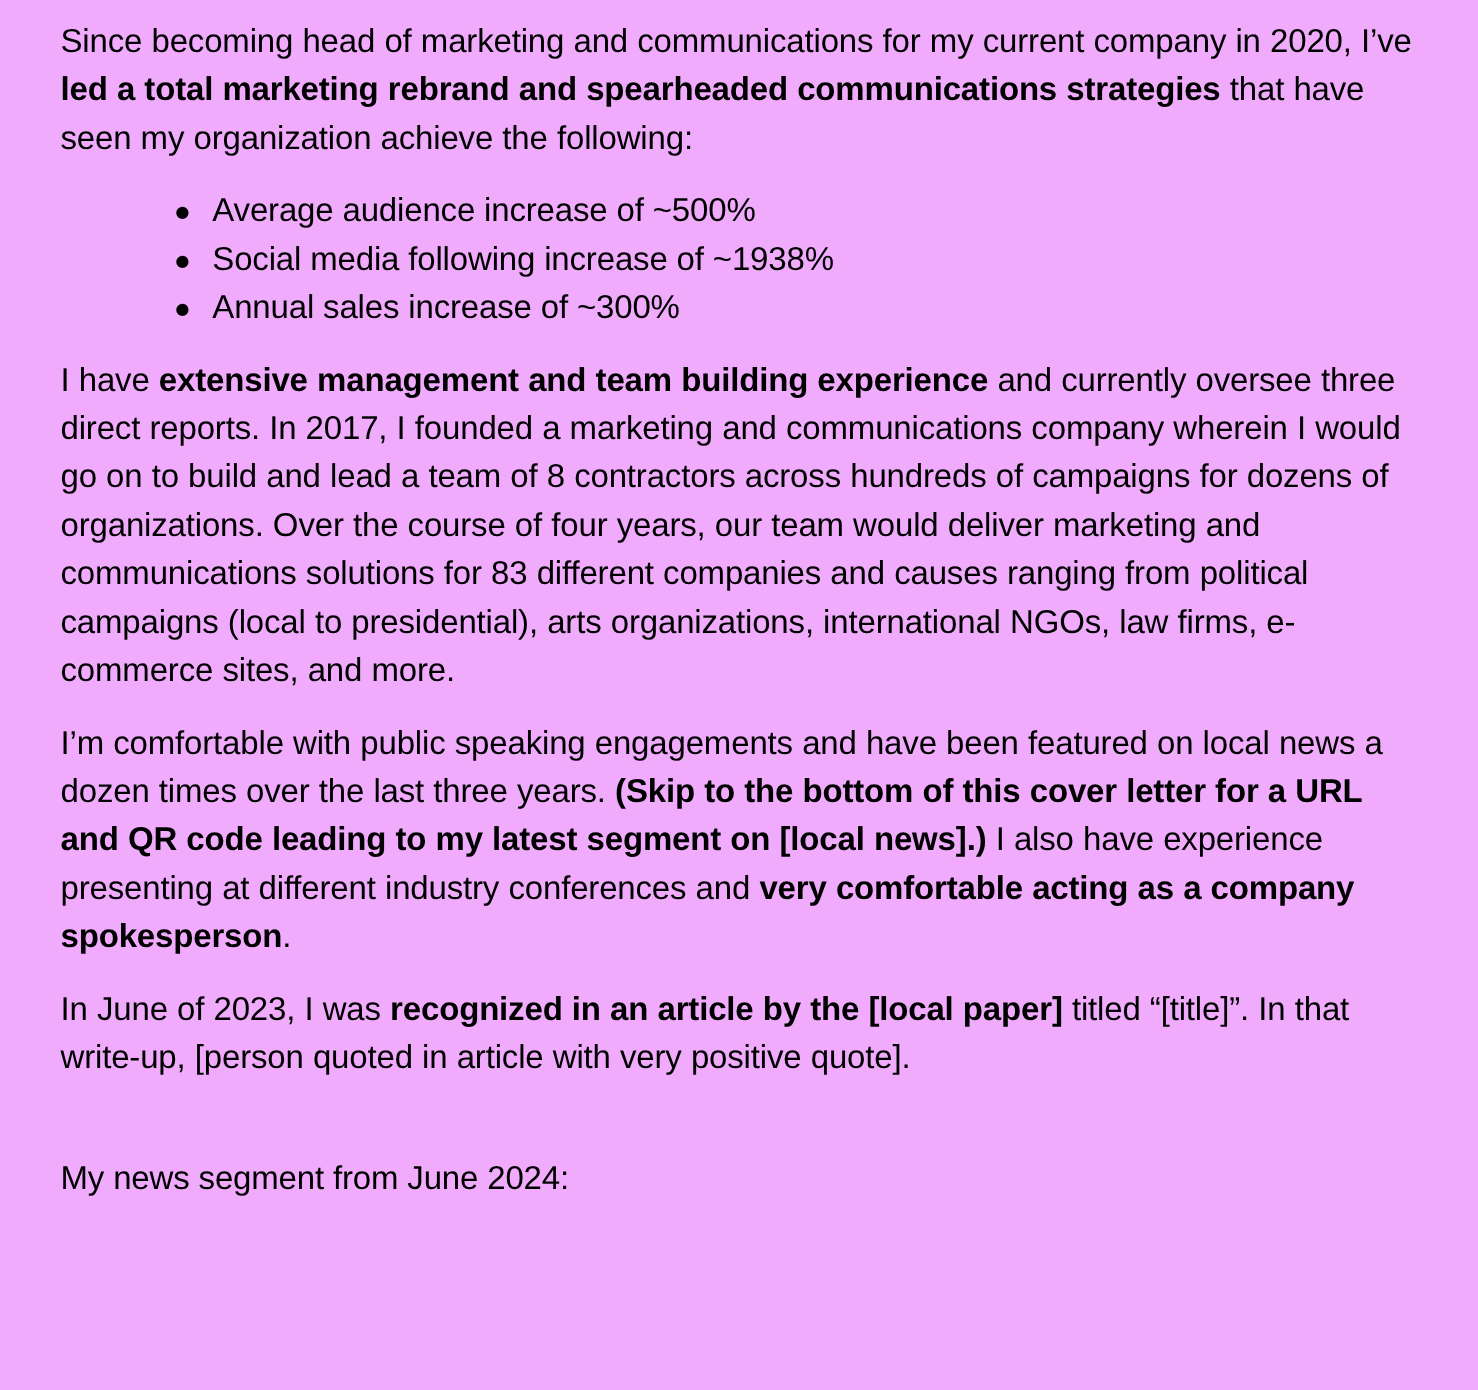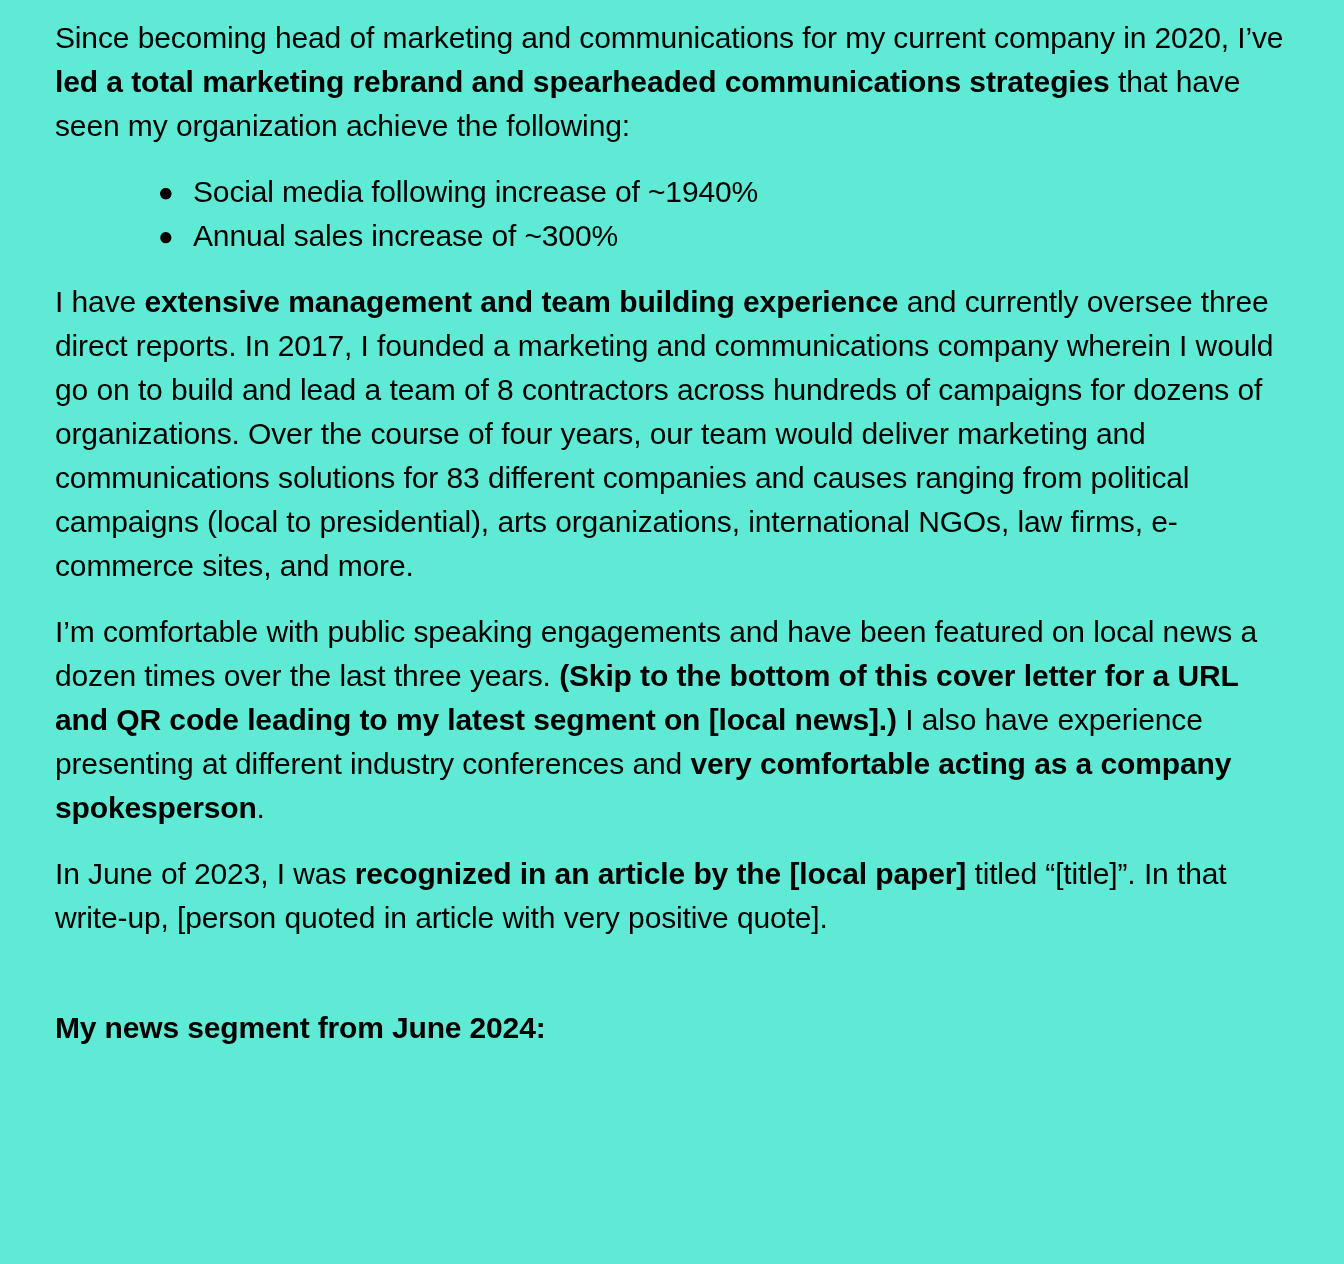--- a/index.html
+++ b/index.html
@@ -12,21 +12,21 @@
     width: 1344px;
     height: 1264px;
     font-family: "Liberation Sans", sans-serif;
     color: #000000;
     -webkit-font-smoothing: antialiased;
   }
   .document {
     box-sizing: border-box;
     width: 1344px;
     min-height: 1264px;
-    background: #5eead4;
+    background: #f0abfc;
     padding: 16px 54px 0 55px;
   }
   .para {
     font-size: 30px;
     line-height: 44px;
     letter-spacing: -0.15px;
     margin: 0;
     text-align: left;
     word-spacing: 0.2px;
   }
@@ -59,21 +59,21 @@
   .list-block {
     margin-bottom: 22px;
   }
   .signature-block {
     margin-top: 66px;
   }
   .signature-line {
     font-size: 30px;
     line-height: 44px;
     letter-spacing: -0.15px;
-    font-weight: bold;
+    font-weight: normal;
     margin: 0;
     white-space: pre-wrap;
   }
   .caret {
     display: inline-block;
     width: 2px;
     height: 30px;
     background: #000000;
     vertical-align: -5px;
     margin-left: 1px;
@@ -81,22 +81,22 @@
 </style>
 </head>
 <body>
 
 <div class="document">
 
   <p class="para"><span>Since becoming head of marketing and communications for my current company in 2020, I’ve </span><span class="bold">led a total marketing rebrand and spearheaded communications strategies</span><span> that have seen my organization achieve the following:</span></p>
 
   <div class="list-block">
     <ul class="bullets">
-      <li><span class="bullet-dot">●</span></li>
-      <li><span class="bullet-dot">●</span><span>Social media following increase of ~1940%</span></li>
+      <li><span class="bullet-dot">●</span><span>Average audience increase of ~500%</span></li>
+      <li><span class="bullet-dot">●</span><span>Social media following increase of ~1938%</span></li>
       <li><span class="bullet-dot">●</span><span>Annual sales increase of ~300%</span></li>
     </ul>
   </div>
 
   <p class="para"><span>I have </span><span class="bold">extensive management and team building experience</span><span> and currently oversee three direct reports. In 2017, I founded a marketing and communications company wherein I would go on to build and lead a team of 8 contractors across hundreds of campaigns for dozens of organizations. Over the course of four years, our team would deliver marketing and communications solutions for 83 different companies and causes ranging from political campaigns (local to presidential), arts organizations, international NGOs, law firms, e-commerce sites, and more.</span></p>
 
   <p class="para"><span>I’m comfortable with public speaking engagements and have been featured on local news a dozen times over the last three years. </span><span class="bold">(Skip to the bottom of this cover letter for a URL and QR code leading to my latest segment on [local news].)</span><span> I also have experience presenting at different industry conferences and </span><span class="bold">very comfortable acting as a company spokesperson</span><span>.</span></p>
 
   <p class="para"><span>In June of 2023, I was </span><span class="bold">recognized in an article by the [local paper]</span><span> titled “[title]”. In that write-up, [person quoted in article with very positive quote].</span></p>
 

